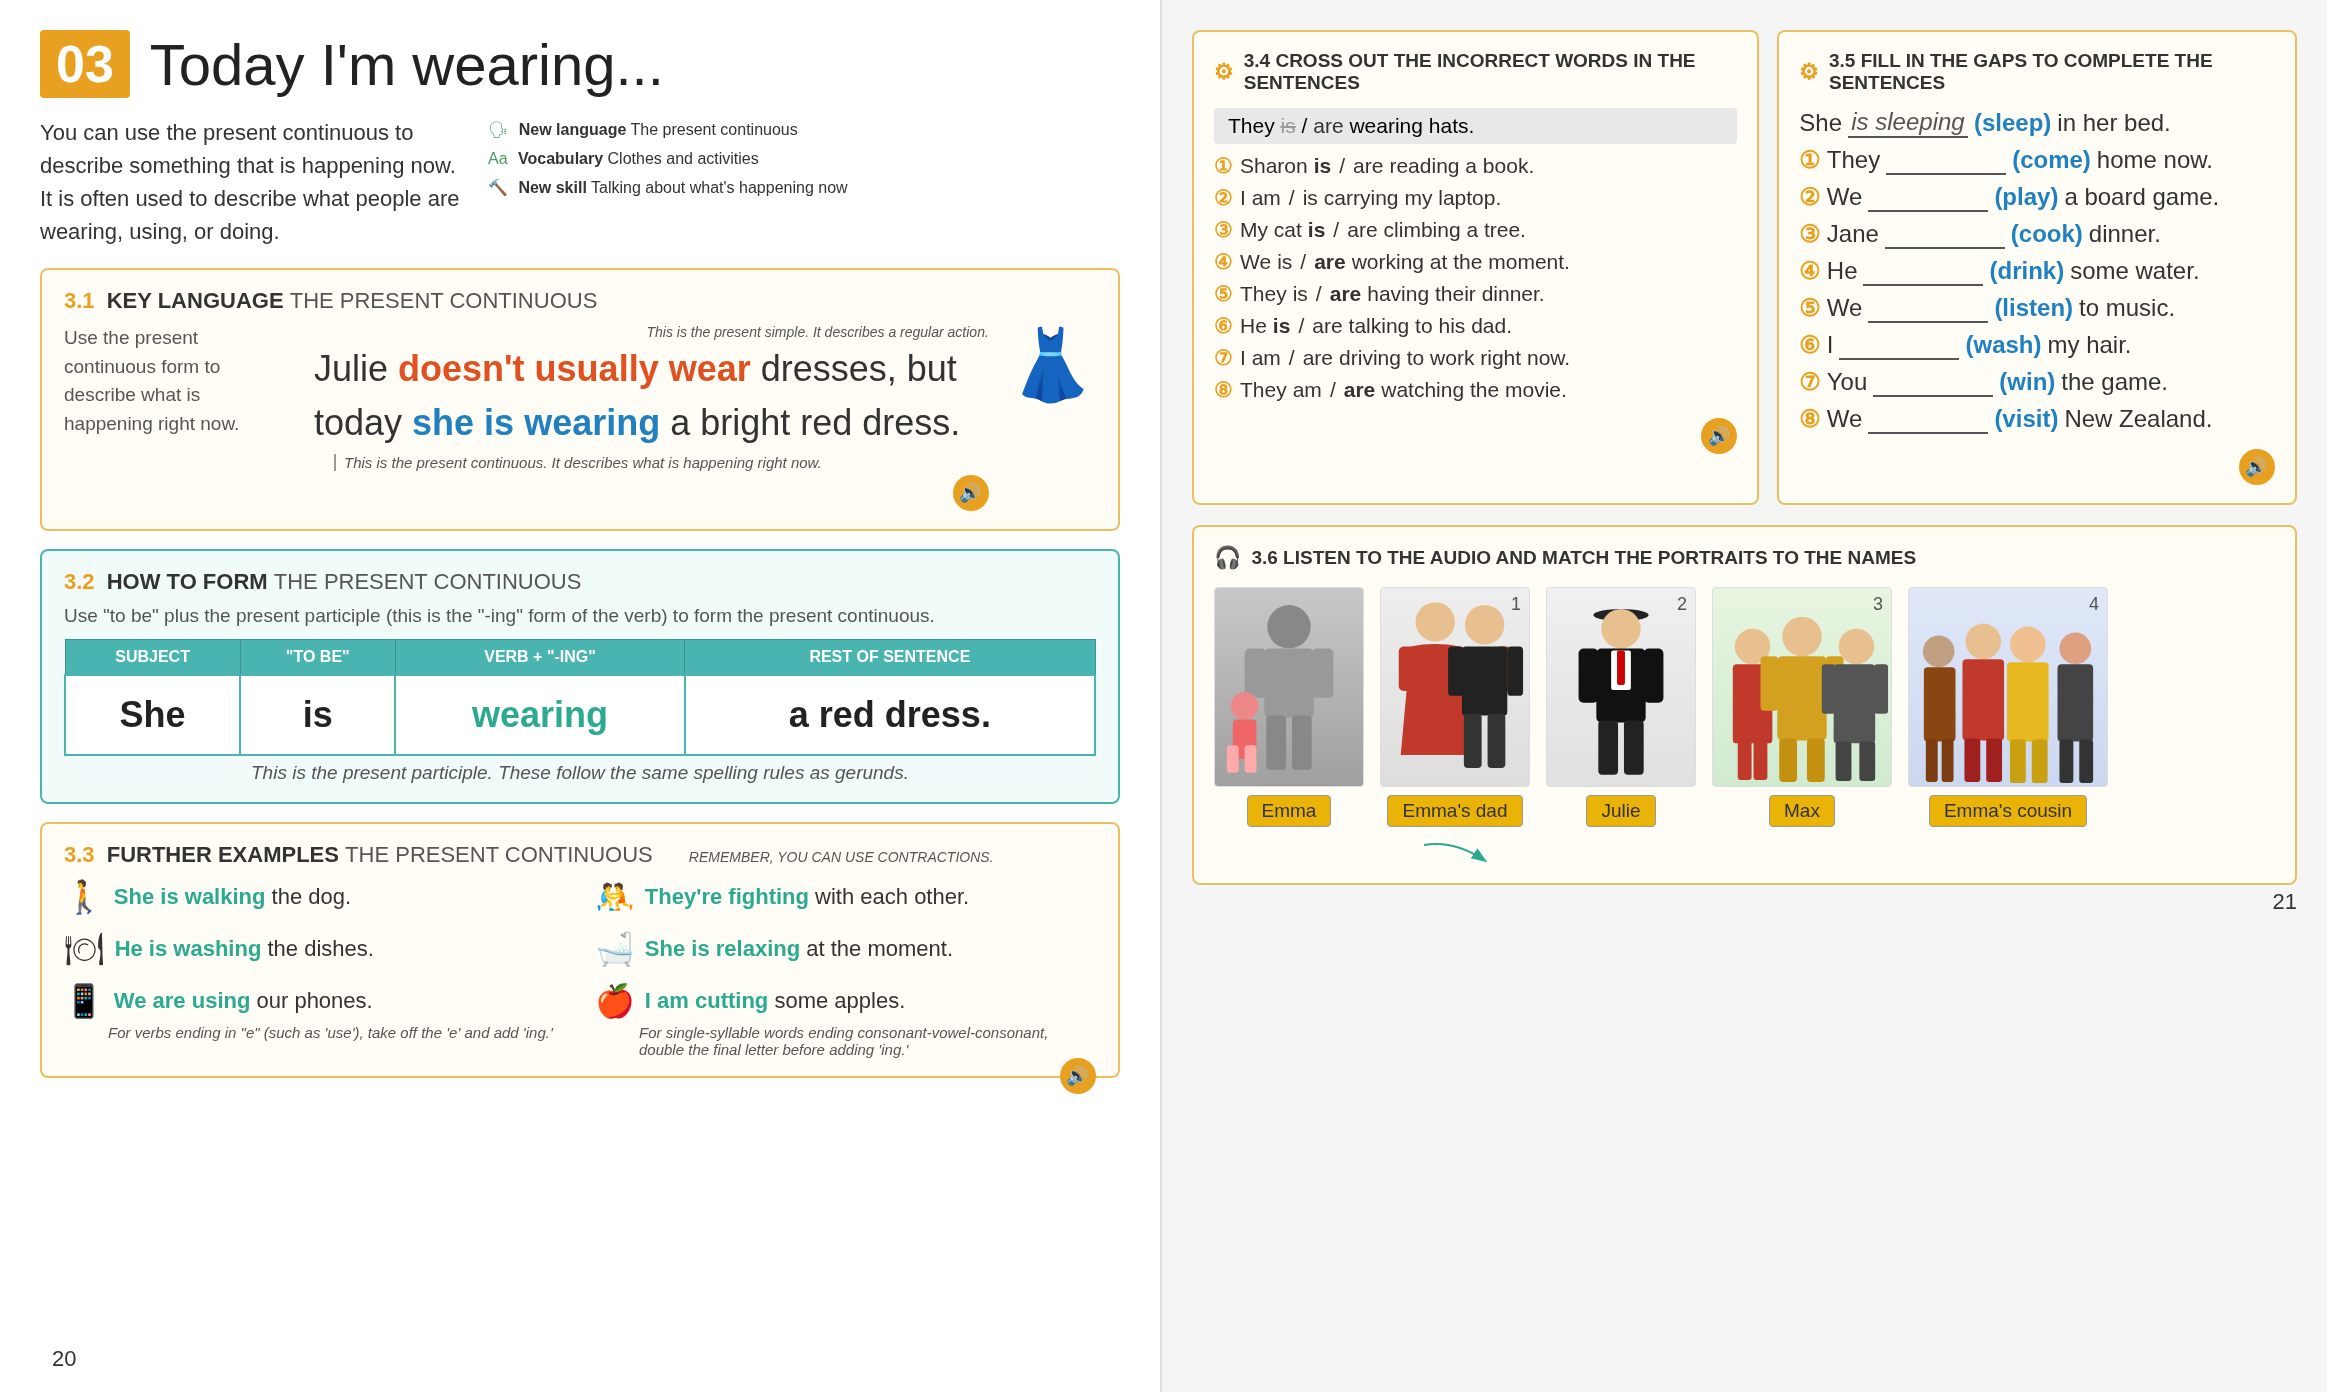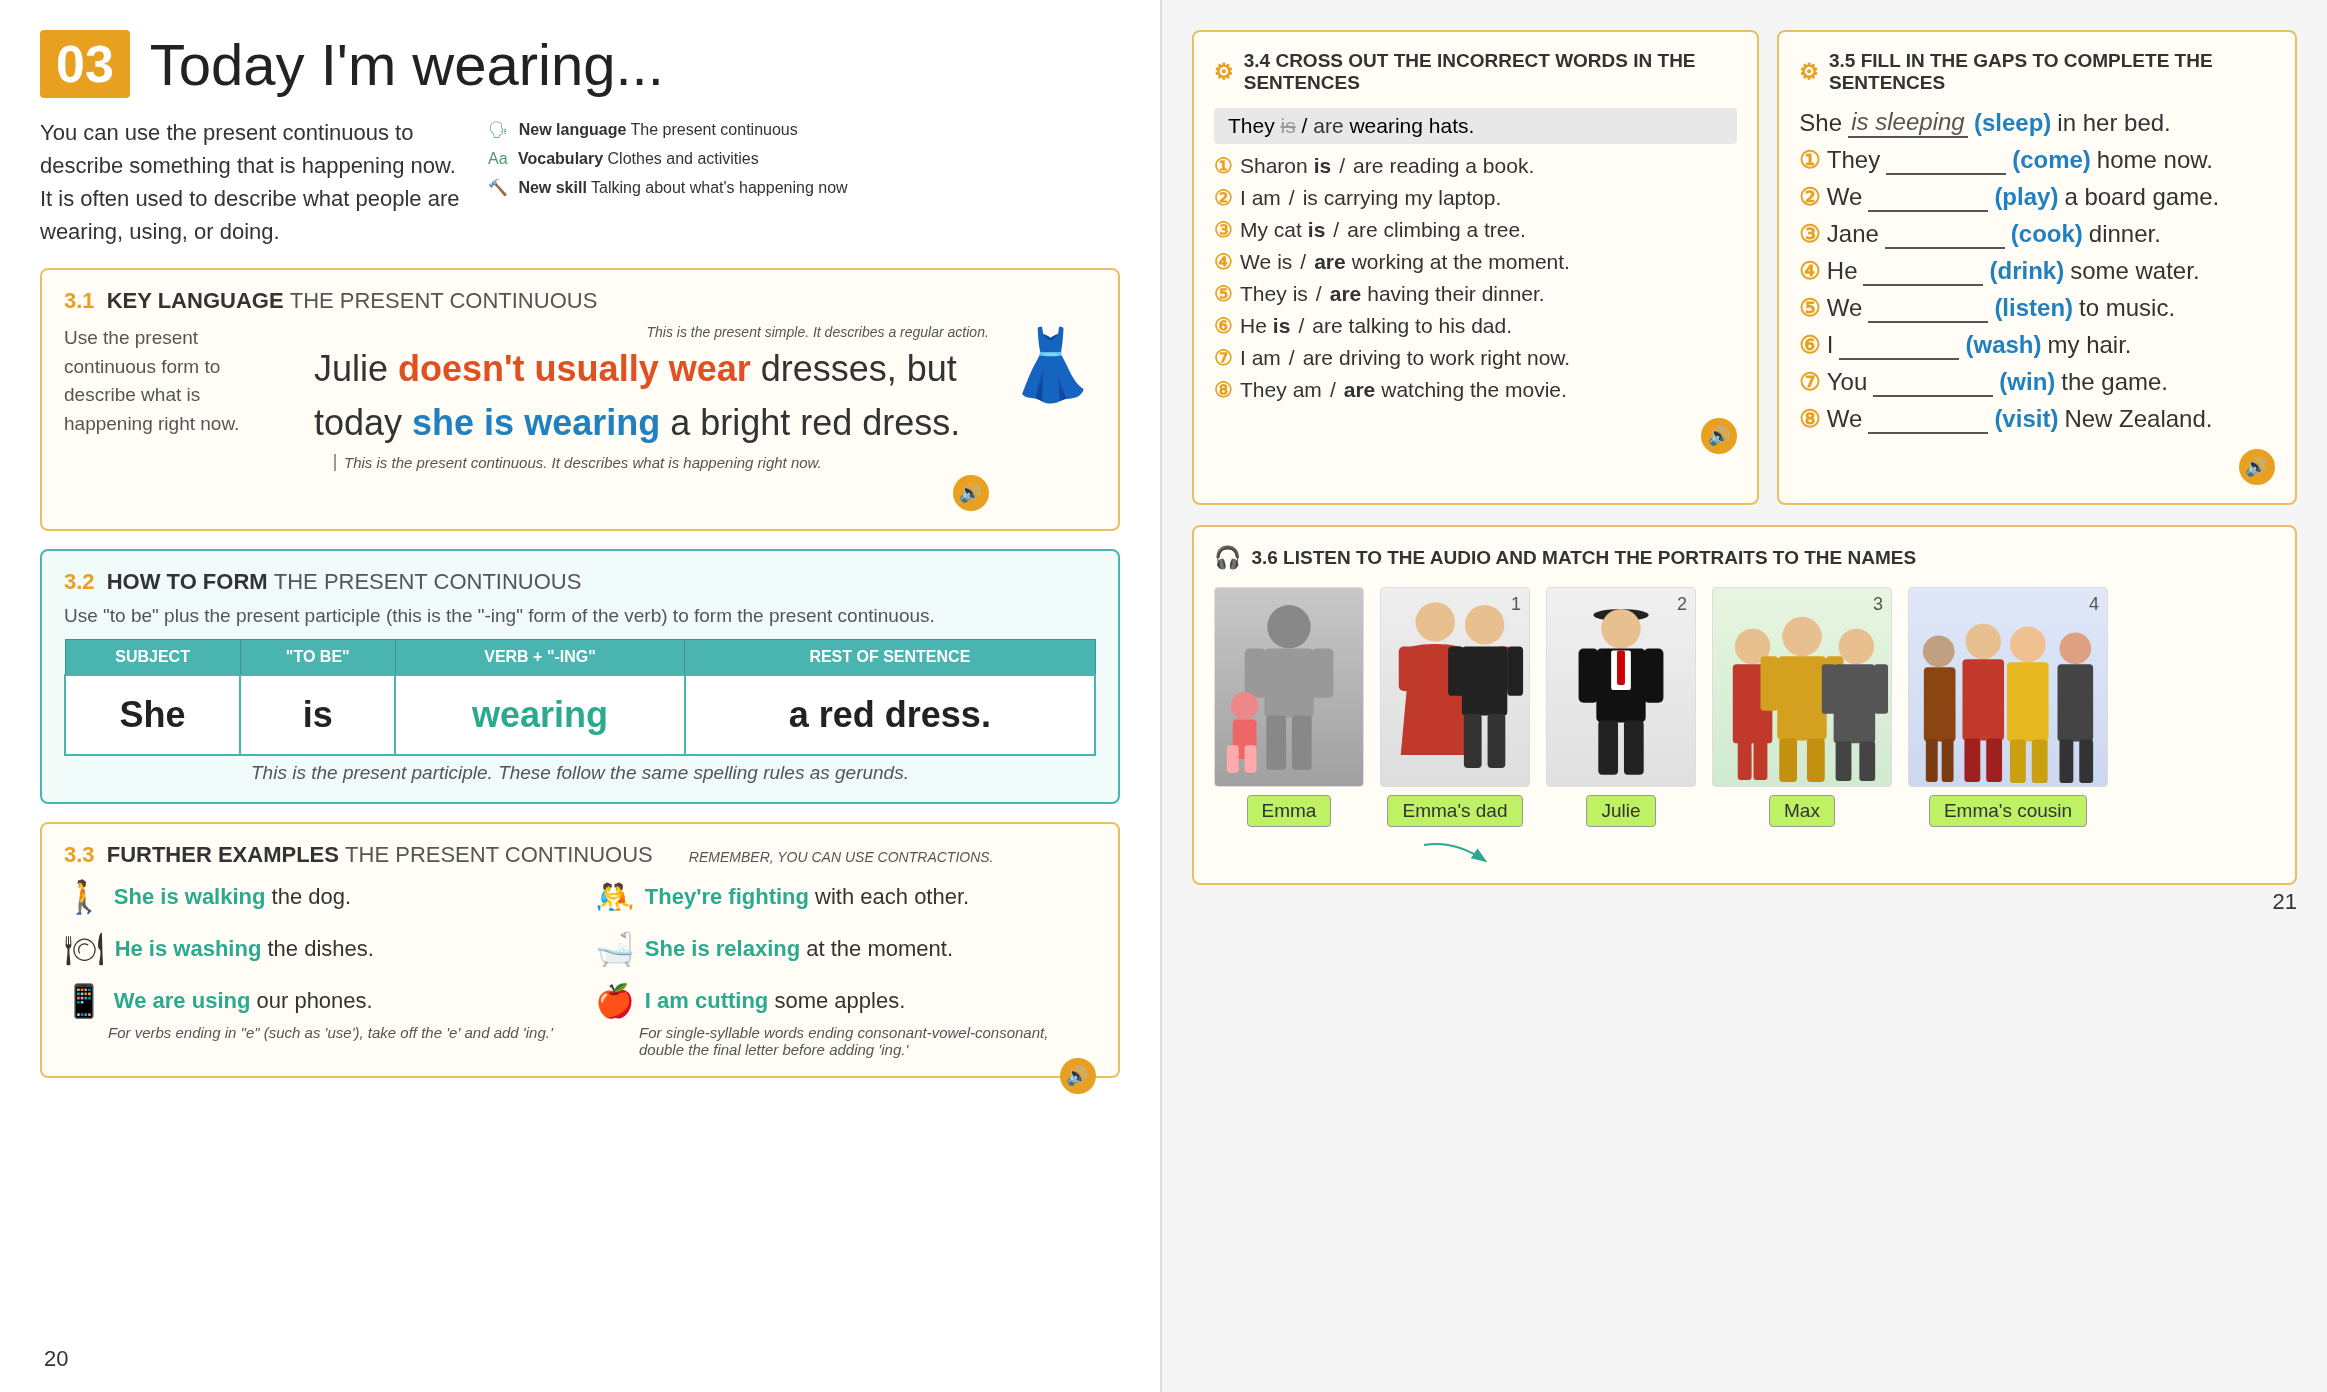--- a/index.html
+++ b/index.html
@@ -211,21 +211,21 @@
       margin-left: 44px;
     }
 
     
     .page-number {
       font-size: 22px;
       color: #333;
       position: absolute;
       bottom: 20px;
     }
-    .page-number.left { left: 44px; }
+    .page-number.left { left: 52px; }
 
     
     .audio-btn {
       display: inline-flex;
       align-items: center;
       justify-content: center;
       width: 36px;
       height: 36px;
       background: #e8a020;
       border-radius: 50%;
@@ -343,21 +343,21 @@
       justify-content: center;
       overflow: hidden;
       position: relative;
     }
     .portrait-label {
       border: 1px solid #999;
       border-radius: 4px;
       padding: 4px 14px;
       font-size: 19px;
       color: #333;
-      background: #bef264;
+      background: #eab308;
     }
     .portrait-num {
       position: absolute;
       top: 6px;
       right: 8px;
       font-size: 18px;
       color: #555;
     }
 
     

